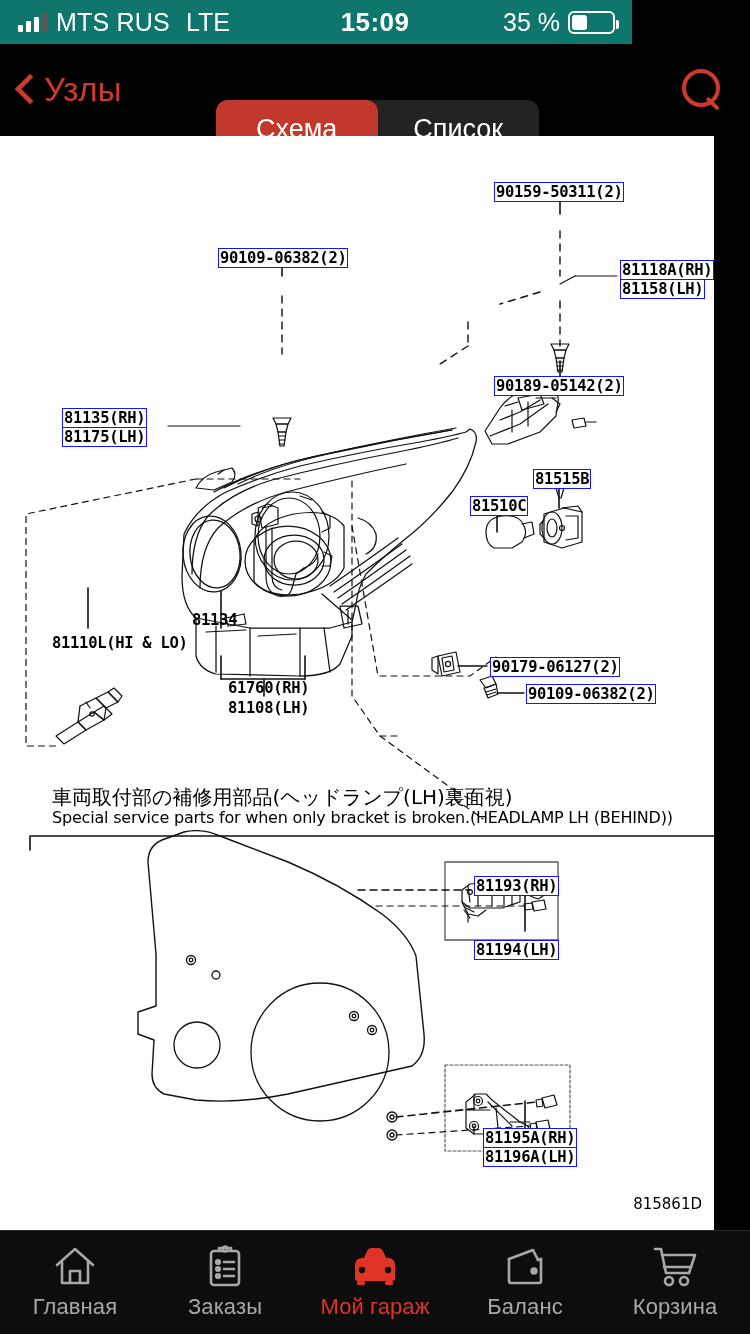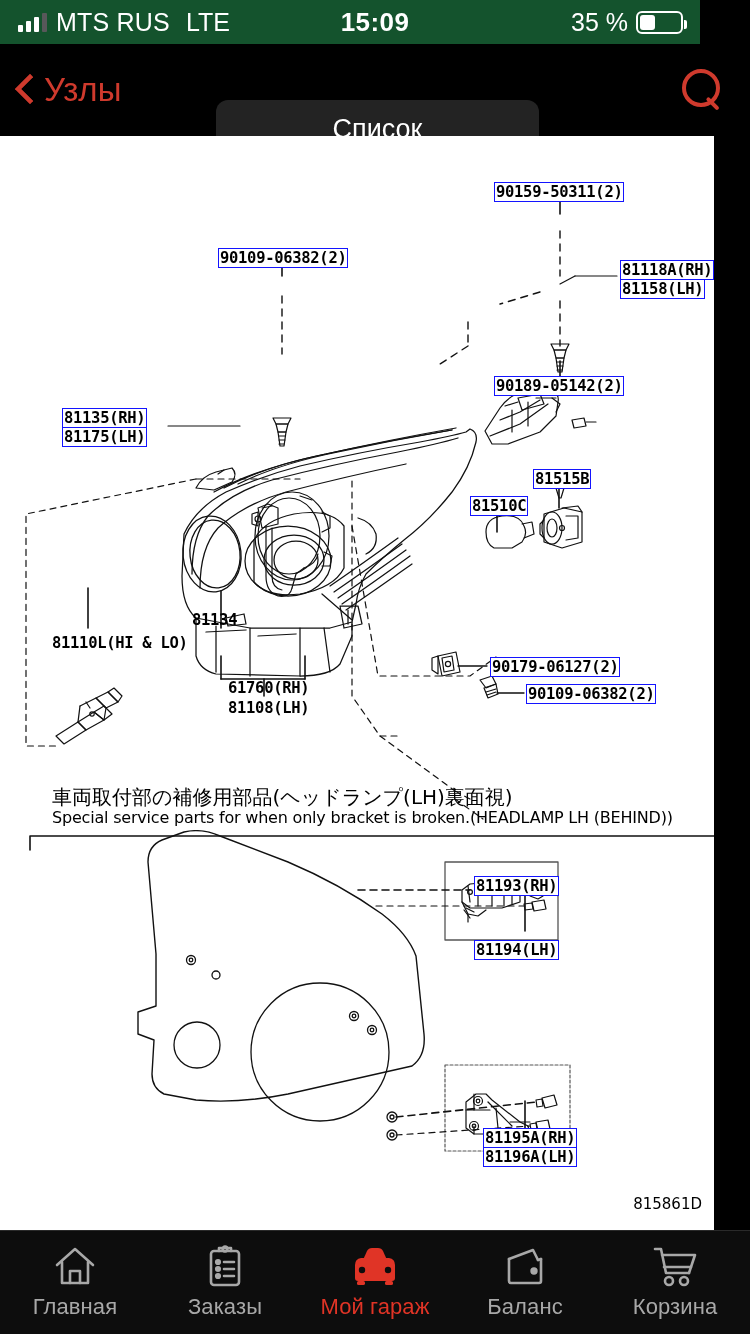--- a/index.html
+++ b/index.html
@@ -2,22 +2,22 @@
 <html><head>
 <meta charset="utf-8">
 <style>
   * { margin:0; padding:0; box-sizing:border-box; }
   html,body { width:750px; height:1334px; background:#000; overflow:hidden; }
   body { font-family:"Liberation Sans", sans-serif; -webkit-font-smoothing:antialiased; }
 
   #screen { position:relative; width:750px; height:1334px; background:#000; }
 
   
-  .statusbar { position:absolute; top:0; left:0; width:700px; height:44px;
-    background:#14532d; color:#fff; }
+  .statusbar { position:absolute; top:0; left:0; width:632px; height:44px;
+    background:#0f766e; color:#fff; }
   .sb-left { position:absolute; left:18px; top:0; height:44px; display:flex;
     align-items:center; gap:9px; }
   .sig { display:flex; align-items:flex-end; gap:3px; height:19px; }
   .sig i { display:block; width:5px; background:#fff; border-radius:1px; }
   .sig i:nth-child(1){ height:7px; }
   .sig i:nth-child(2){ height:11px; }
   .sig i:nth-child(3){ height:15px; }
   .sig i:nth-child(4){ height:19px; background:#58585a; }
   .carrier { font-size:25px; letter-spacing:.2px; }
   .lte { font-size:25px; margin-left:7px; }
@@ -111,20 +111,21 @@
     </div>
   </div>
 
   <div class="navbar">
     <div class="back">
       <span class="chev"></span>
       <span class="back-label">Узлы</span>
     </div>
 
     <div class="seg">
+      <div class="seg-item active">Схема</div>
       <div class="seg-item">Список</div>
     </div>
 
     <div class="search">
       <span class="mag"></span>
     </div>
   </div>
 
   <div class="canvas">
 

